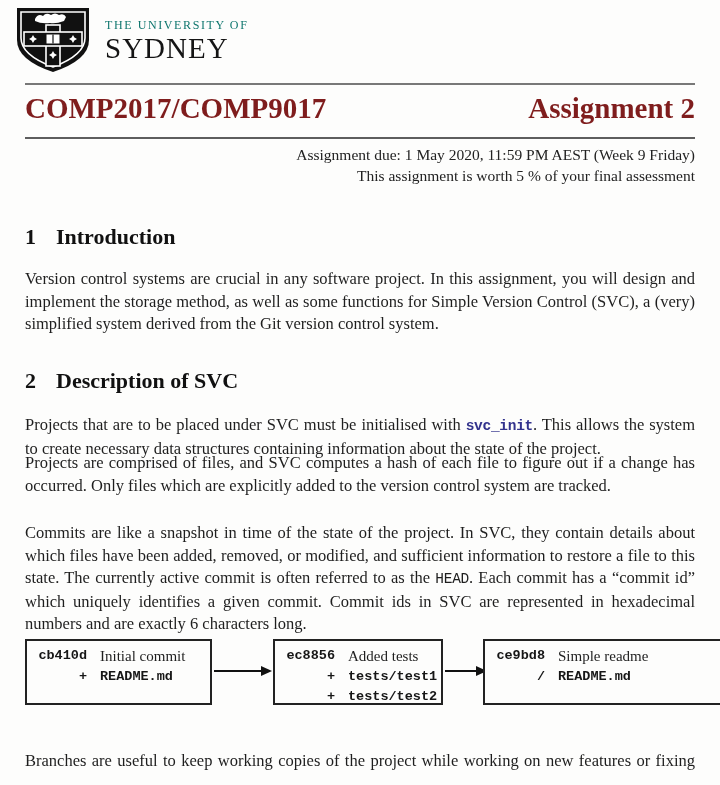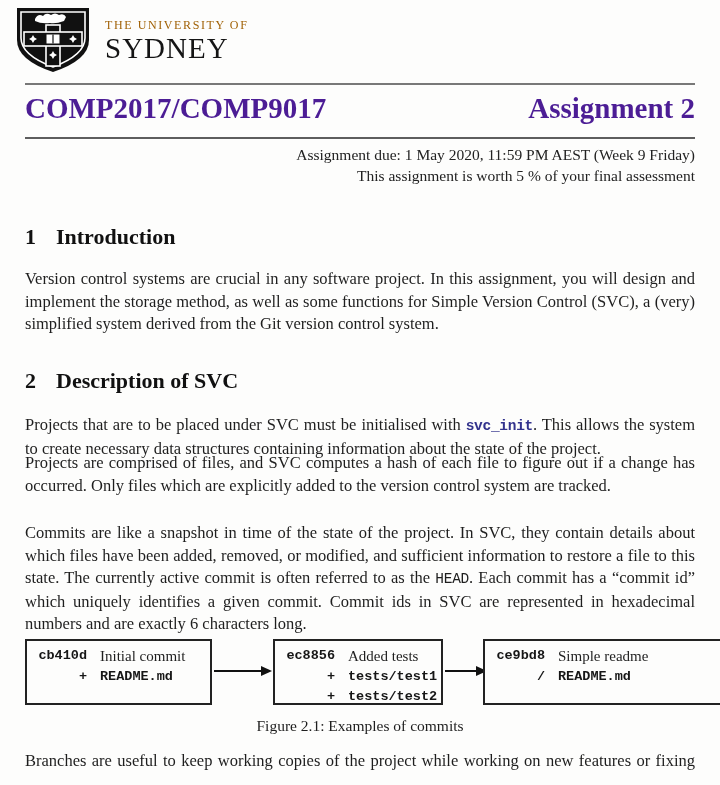--- a/index.html
+++ b/index.html
@@ -12,36 +12,36 @@
     background: #fdfdfc;
     color: #1c1c1c;
     font-family: "Liberation Serif", serif;
     overflow: hidden;
   }
   
   .logo { position: absolute; top: 6px; left: 15px; display: flex; align-items: flex-start; gap: 14px; }
   .logo svg { display: block; }
   .logo-text { padding-top: 12px; }
   .logo-small {
-    font-size: 12px; letter-spacing: 1.6px; color: #a16207;
+    font-size: 12px; letter-spacing: 1.6px; color: #0f766e;
     font-family: "Liberation Serif", serif;
   }
   .logo-large {
     font-size: 29px; letter-spacing: 1px; color: #151515; line-height: 1.05;
     font-family: "Liberation Serif", serif;
   }
   
   .rule { position: absolute; left: 25px; width: 670px; background: #787878; }
   .rule-top { top: 83px; height: 2px; }
   .rule-mid { top: 137px; height: 2px; background: #5e5e5e; }
   
   .header-row {
     position: absolute; top: 92px; left: 25px; width: 670px;
     display: flex; justify-content: space-between; align-items: baseline;
-    font-size: 29px; font-weight: bold; color: #4c1d95;
+    font-size: 29px; font-weight: bold; color: #7f1d1d;
   }
   .due-block {
     position: absolute; top: 144px; right: 25px; width: 670px;
     text-align: right; font-size: 15.5px; line-height: 21px; color: #222;
   }
   
   .sec-heading {
     position: absolute; left: 25px;
     font-size: 22px; font-weight: bold; color: #111;
     display: flex; gap: 20px;
@@ -173,17 +173,16 @@
 
   <div class="commit-box box3">
     <div class="commit-grid">
       <div class="c1 commit-id">ce9bd8</div>
       <div class="commit-msg">Simple readme</div>
       <div class="c1 file-op">/</div>
       <div class="file-path">README.md</div>
     </div>
   </div>
 
-  <div class="fig-caption">Figure 2.1: Examples of commits</div>
 
   <p class="para p5">Branches are useful to keep working copies of the project while working on new features or fixing</p>
 
 </div>
 
 </body></html>

